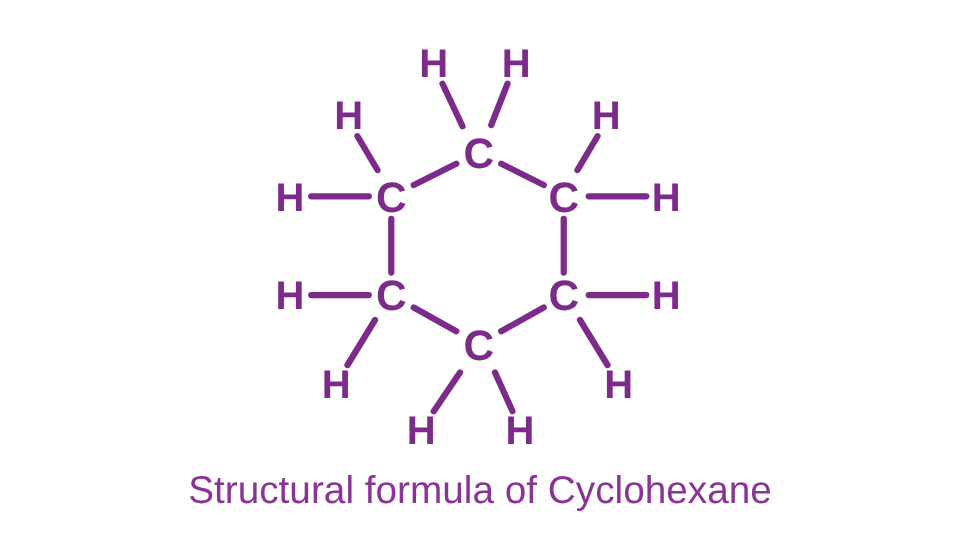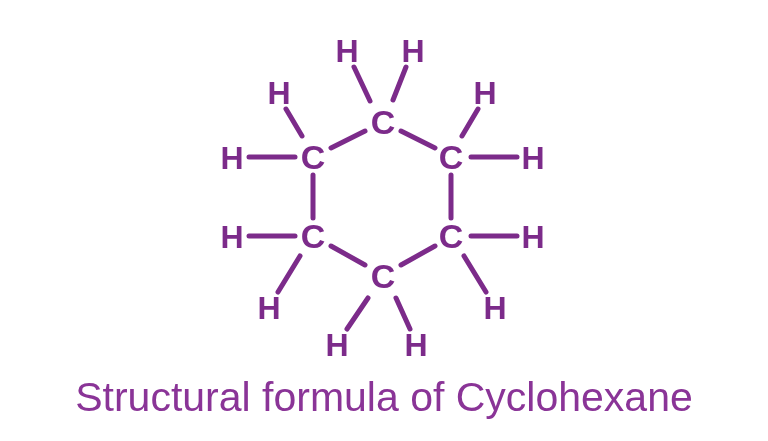--- a/index.html
+++ b/index.html
@@ -35,21 +35,21 @@
     font-weight: bold;
     text-anchor: middle;
   }
   .atom.carbon { font-size: 34px; }
   .atom.hydrogen { font-size: 32px; }
   .caption {
     position: absolute;
     left: 0; right: 0;
     top: 374px;
     text-align: center;
-    font-size: 41px;
+    font-size: 31px;
     font-weight: 400;
     color: var(--color-caption);
     letter-spacing: 0px;
   }
 </style>
 </head>
 <body>
 
 <div class="canvas">
 

